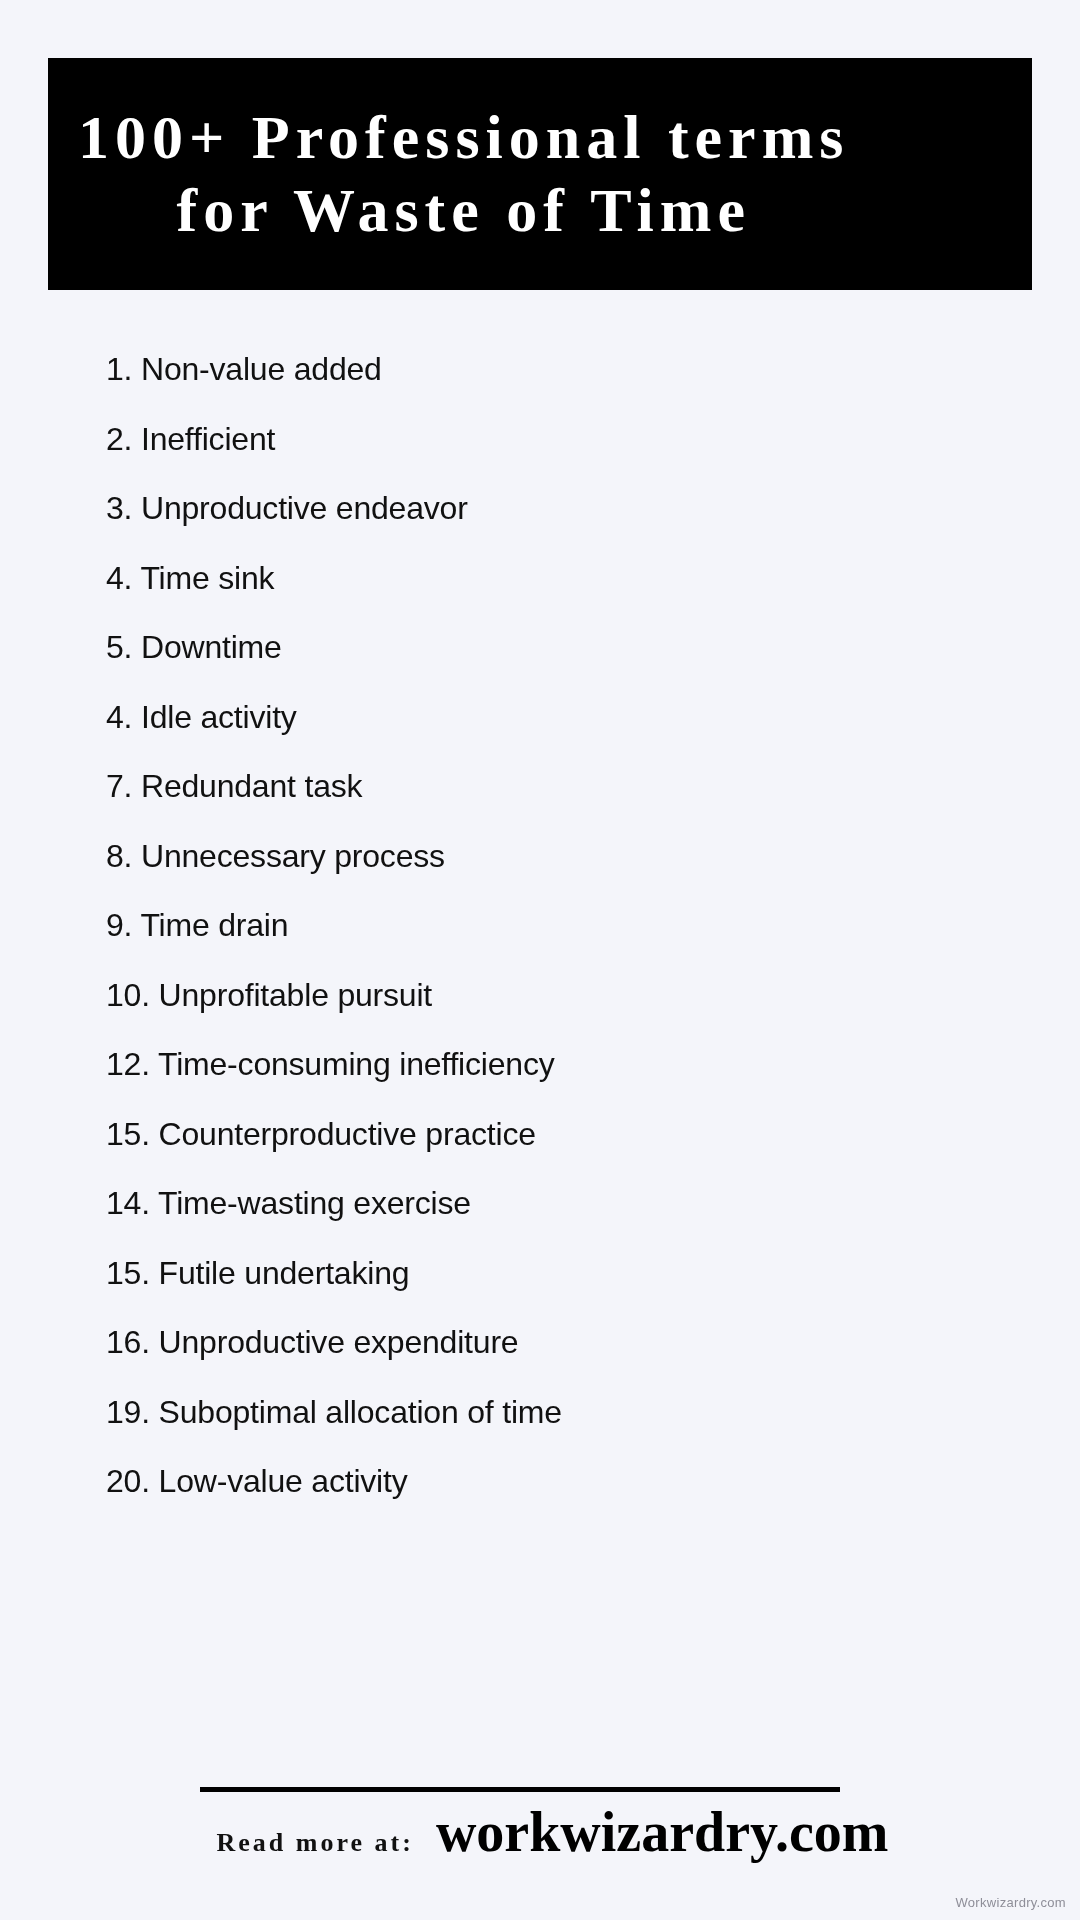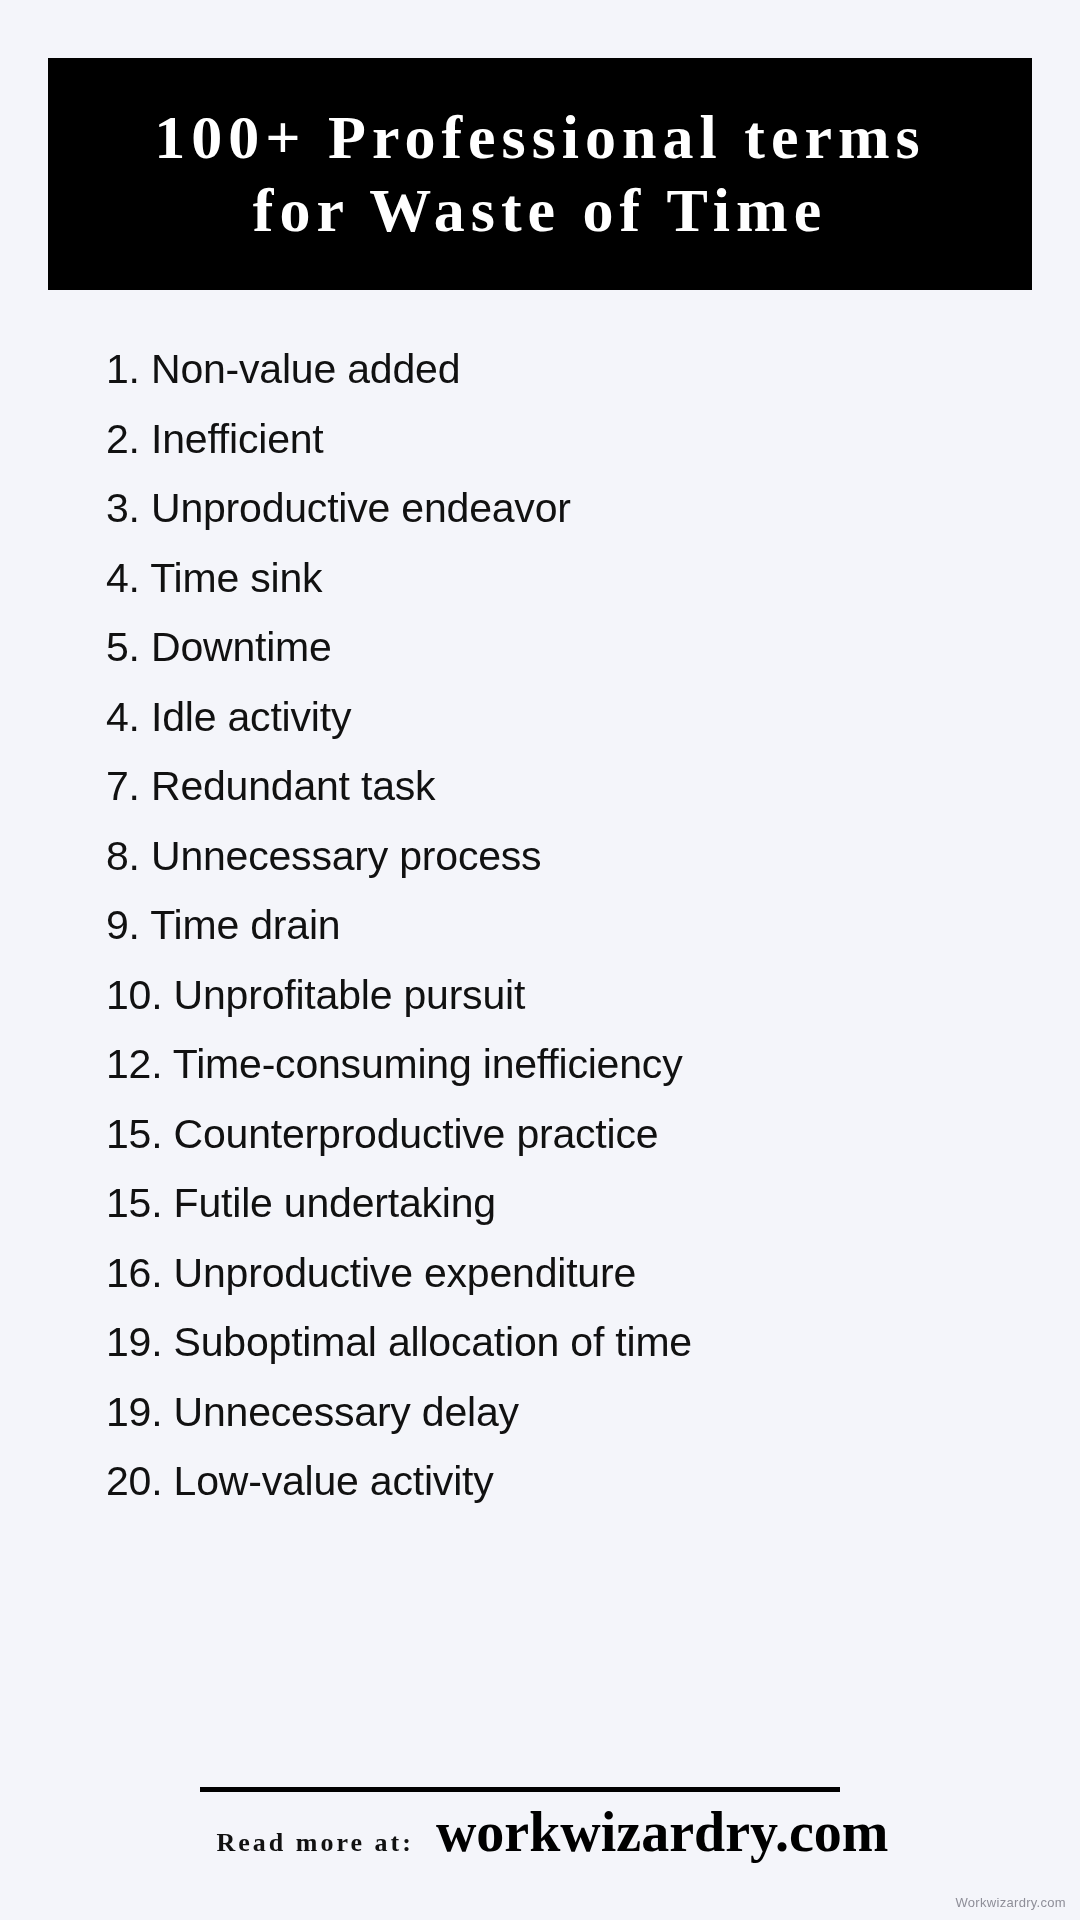--- a/index.html
+++ b/index.html
@@ -26,21 +26,21 @@
   
   .title-banner {
     position: absolute;
     left: 48px;
     top: 58px;
     width: 984px;
     height: 232px;
     background: #000000;
     display: flex;
     align-items: center;
-    justify-content: center;
+    justify-content: flex-start;
     box-sizing: border-box;
     padding: 10px 30px;
   }
   .title-text {
     color: #ffffff;
     font-family: "Liberation Serif", serif;
     font-weight: bold;
     font-size: 62px;
     line-height: 1.18;
     letter-spacing: 6px;
@@ -51,21 +51,21 @@
 
   
   .list {
     position: absolute;
     left: 106px;
     top: 335px;
     width: 880px;
   }
   .list-item {
     font-family: "Liberation Sans", sans-serif;
-    font-size: 41px;
+    font-size: 32px;
     line-height: 69.5px;
     color: #111111;
     letter-spacing: -0.2px;
     white-space: nowrap;
   }
 
   
   .footer-rule {
     position: absolute;
     left: 200px;
@@ -125,24 +125,24 @@
     <div class="list-item">3. Unproductive endeavor</div>
     <div class="list-item">4. Time sink</div>
     <div class="list-item">5. Downtime</div>
     <div class="list-item">4. Idle activity</div>
     <div class="list-item">7. Redundant task</div>
     <div class="list-item">8. Unnecessary process</div>
     <div class="list-item">9. Time drain</div>
     <div class="list-item">10. Unprofitable pursuit</div>
     <div class="list-item">12. Time-consuming inefficiency</div>
     <div class="list-item">15. Counterproductive practice</div>
+    <div class="list-item">14. Time-wasting exercise</div>
     <div class="list-item">15. Futile undertaking</div>
     <div class="list-item">16. Unproductive expenditure</div>
     <div class="list-item">19. Suboptimal allocation of time</div>
-    <div class="list-item">19. Unnecessary delay</div>
     <div class="list-item">20. Low-value activity</div>
   </div>
 
   <div class="footer-rule"></div>
 
   <div class="footer">
     <span class="footer-label">Read more at:</span>
     <span class="footer-site">workwizardry.com</span>
   </div>
 

